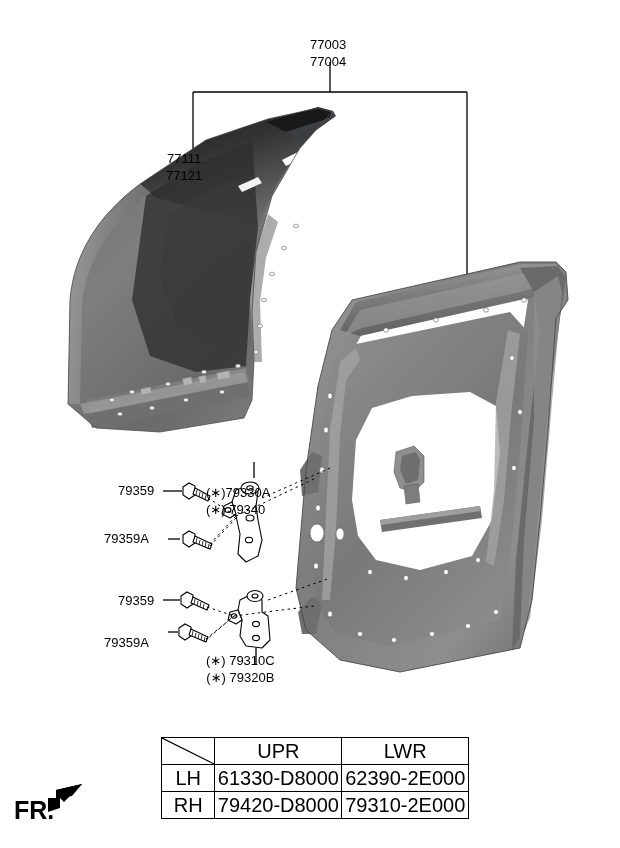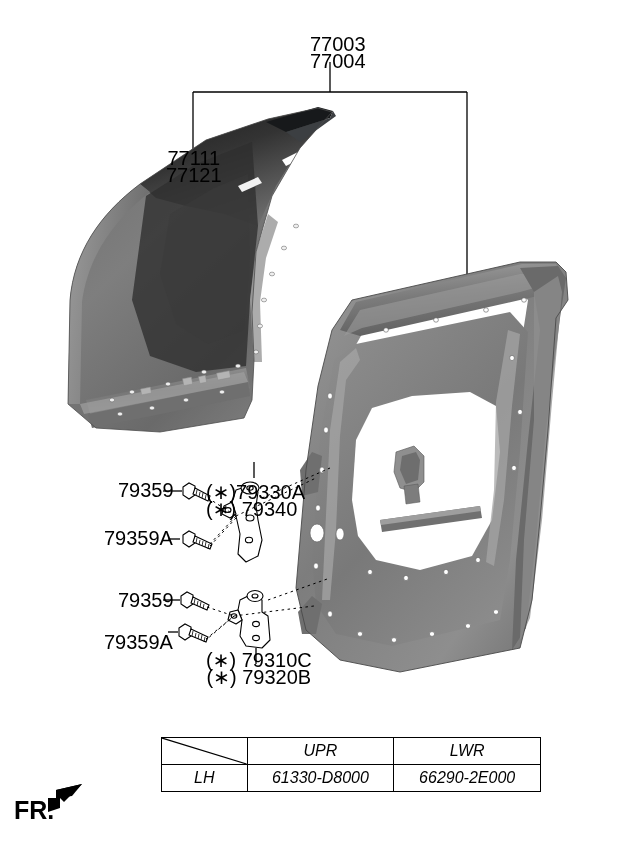--- a/index.html
+++ b/index.html
@@ -4,37 +4,37 @@
 <style>
   html,body{margin:0;padding:0;background:#ffffff;}
   body{
     width:620px;height:848px;position:relative;overflow:hidden;
     font-family:"Liberation Sans","DejaVu Sans",sans-serif;
     color:#000;
   }
   #stage{position:absolute;left:0;top:0;width:620px;height:848px;}
   svg.art{position:absolute;left:0;top:0;width:620px;height:848px;}
 
-  .lbl{position:absolute;white-space:pre;font-size:20px;line-height:17px;letter-spacing:0px;}
+  .lbl{position:absolute;white-space:pre;font-size:13px;line-height:17px;letter-spacing:0px;}
 
   
   #lbl-77003{left:310px;top:36px;text-align:left;}
   #lbl-77111{left:166px;top:150px;text-align:center;}
   #lbl-79330{left:206px;top:448px;text-align:left;margin-top:36px;}
   #lbl-79359-u{left:118px;top:482px;}
   #lbl-79359a-u{left:104px;top:530px;}
   #lbl-79359-l{left:118px;top:592px;}
   #lbl-79359a-l{left:104px;top:634px;}
   #lbl-79310{left:206px;top:652px;text-align:center;}
 
   
   #tbl-title{position:absolute;left:160px;top:710px;font-size:15px;white-space:pre;}
   #hinge-table{
-    position:absolute;left:161px;top:737px;width:380px;
-    border-collapse:collapse;font-size:16px;font-style:italic;
+    position:absolute;left:161px;top:737px;width:308px;
+    border-collapse:collapse;font-size:20px;
   }
   #hinge-table td{
     border:1px solid #000;height:26px;text-align:center;vertical-align:middle;
     padding:0;white-space:nowrap;
   }
   #hinge-table td.corner{width:76px;padding:0;position:relative;}
   #hinge-table td.c2{width:131px;}
   #hinge-table td.c3{width:131px;}
   .corner-diag{position:absolute;left:0;top:0;width:100%;height:100%;}
 
@@ -357,20 +357,25 @@
           <svg class="corner-diag" viewBox="0 0 76 26" preserveAspectRatio="none">
             <line x1="0" y1="0" x2="76" y2="26" stroke="#000" stroke-width="1.2" vector-effect="non-scaling-stroke"></line>
           </svg>
         </td>
         <td class="c2">UPR</td>
         <td class="c3">LWR</td>
       </tr>
       <tr>
         <td>LH</td>
         <td>61330-D8000</td>
-        <td>66290-2E000</td>
+        <td>62390-2E000</td>
+      </tr>
+      <tr>
+        <td>RH</td>
+        <td>79420-D8000</td>
+        <td>79310-2E000</td>
       </tr>
     </tbody>
   </table>
 
   <div id="fr-mark">FR.</div>
 
 </div>
 
 </body></html>

